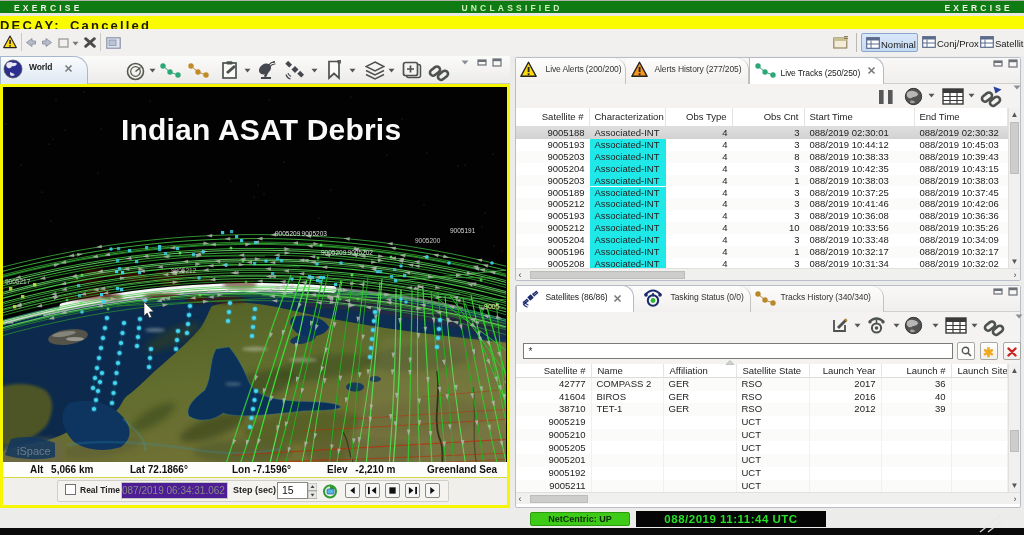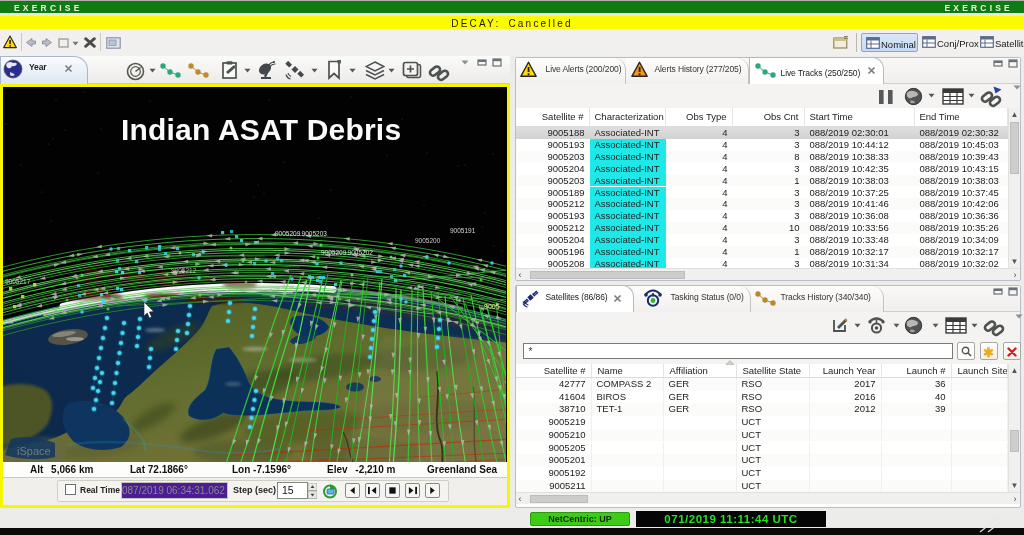--- a/index.html
+++ b/index.html
@@ -4,24 +4,25 @@
 body{width:1024px;height:535px;font-family:"Liberation Sans",sans-serif;background:#ececea;overflow:hidden;position:relative}
 .abs{position:absolute}
 .tabtxt{font-size:8.5px;letter-spacing:-0.1px;color:#333;white-space:nowrap}
 .cell{display:inline-block;vertical-align:top;font-size:9.5px;color:#222;white-space:nowrap;overflow:hidden;height:100%;line-height:inherit}
 .r{text-align:right;padding-right:5px}.l{text-align:left;padding-left:5px}
 </style></head><body>
 <div class="abs" style="left:0;top:0;width:1024px;height:15.5px;background:#e8e8e0">
 <div class="abs" style="left:0;top:0;width:1024px;height:1px;background:#b0b0a8"></div>
 <div class="abs" style="left:0;top:1px;width:1024px;height:12px;background:#0e7c12"></div>
 <div class="abs" style="left:14px;top:3px;font-size:8.5px;font-weight:bold;letter-spacing:3.2px;color:#f2f2ea">EXERCISE</div>
+<div class="abs" style="left:0;top:3px;width:1024px;text-align:center;font-size:8.5px;font-weight:bold;letter-spacing:3.2px;color:#cdeec0">UNCLASSIFIED</div>
 <div class="abs" style="right:11px;top:3px;font-size:8.5px;font-weight:bold;letter-spacing:3.2px;color:#f2f2ea">EXERCISE</div>
 </div>
 <div class="abs" style="left:0;top:15.5px;width:1024px;height:13px;background:#fbfb00">
-<div class="abs" style="left:0;top:2px;width:1024px;text-align:center;font-size:10px;font-weight:normal;letter-spacing:2.2px;color:#1c1c00">DECAY:  Cancelled</div>
+<div class="abs" style="left:0;top:2px;width:1024px;text-align:left;font-size:13px;font-weight:bold;letter-spacing:2.2px;color:#1c1c00">DECAY:  Cancelled</div>
 </div>
 <div class="abs" style="left:0;top:28.5px;width:1024px;height:27px;background:#f1f0ef"></div>
 <svg class="abs" style="left:3px;top:35px" width="14" height="14" viewBox="0 0 20 20">
 <polygon points="10,1.5 19,18 1,18" fill="#ffd90f" stroke="#222" stroke-width="1.6" stroke-linejoin="round"></polygon>
 <rect x="9" y="7" width="2.2" height="6" fill="#222"></rect>
     <rect x="9" y="14.5" width="2.2" height="2.2" fill="#222"></rect>
   </svg>
 <div class="abs" style="left:21px;top:33px;width:1px;height:18px;background:#c9c9c4"></div>
 <svg class="abs" style="left:24px;top:36px" width="30" height="13" viewBox="0 0 30 13">
 <path d="M8,2.5 L2.5,6.5 L8,10.5 L8,8 L11.5,8 L11.5,5 L8,5 Z" fill="#b8bcc8" stroke="#8a8fa0" stroke-width="0.9"></path>
@@ -76,21 +77,21 @@
   </div>
 <div class="abs" style="left:0;top:55.5px;width:510px;height:28px;background:linear-gradient(#fbfbfa,#ecebe9);border-bottom:1px solid #c9c9c4">
 <div class="abs" style="left:0;top:0;width:88px;height:28px;background:linear-gradient(#fafcfe,#dde7f2);border:1px solid #a8b8cc;border-bottom:none;border-radius:0 14px 0 0"></div>
 </div>
 <svg class="abs" style="left:3px;top:58.5px" width="20" height="20" viewBox="0 0 20 20">
 <circle cx="10" cy="10" r="9" fill="#2a2e8f"></circle>
 <path d="M4,4 q4,-2 6,0 q3,-1 4,1 q-2,3 -5,2 q-1,3 -4,2 q-3,-2 -1,-5 Z" fill="#e8e8f0"></path>
 <path d="M7,13 q3,1 5,3 q-3,2 -5,0 Z" fill="#d8d8e8"></path>
 <circle cx="10" cy="10" r="9" fill="none" stroke="#555" stroke-width="0.8"></circle>
   </svg>
-<span class="abs tabtxt" style="left:29px;top:62px;font-weight:bold;color:#222">Year</span>
+<span class="abs tabtxt" style="left:29px;top:62px;font-weight:bold;color:#222">World</span>
 <svg class="abs" style="left:64px;top:64px" width="9" height="9" viewBox="0 0 9 9">
     <path d="M1.5,1.5 L7.5,7.5 M7.5,1.5 L1.5,7.5" stroke="#7a7a7a" stroke-width="1.6"></path>
   </svg>
 <svg class="abs" style="left:126px;top:62px" width="19" height="19" viewBox="0 0 19 19">
 <circle cx="9.5" cy="9.5" r="8" fill="none" stroke="#55584f" stroke-width="1.6"></circle>
 <circle cx="9.5" cy="9.5" r="4.8" fill="none" stroke="#55584f" stroke-width="1.2"></circle>
 <path d="M9.5,9.5 L14.5,5.5" stroke="#55584f" stroke-width="1.6"></path>
   </svg>
 <svg class="abs" style="left:149px;top:68px" width="7" height="5" viewBox="0 0 7 5">
     <polygon points="0.5,0.8 6.5,0.8 3.5,4.5" fill="#555"></polygon>
@@ -1123,16 +1124,16 @@
 <span class="abs" style="left:2px;top:2px;font-size:8px;color:#555">▲</span>
 <div class="abs" style="left:1.5px;top:66px;width:9px;height:22px;background:#cdcdcb;border:1px solid #bdbdbb"></div>
 <span class="abs" style="left:2px;bottom:2px;font-size:8px;color:#555">▼</span>
   </div>
 <div class="abs" style="left:515.5px;top:492px;width:504px;height:12px;background:#f0f0ee;border-top:1px solid #e0e0de">
 <span class="abs" style="left:3px;top:0.5px;font-size:9px;color:#444">‹</span>
 <div class="abs" style="left:14px;top:1.5px;width:58px;height:8px;background:#cdcdcb;border:1px solid #bdbdbb"></div>
 <span class="abs" style="right:3px;top:0.5px;font-size:9px;color:#444">›</span>
   </div>
 <div class="abs" style="left:530px;top:511.5px;width:100px;height:14px;background:#3ecb17;border:1px solid #2a9a0e;border-radius:2px;text-align:center;font-size:9px;font-weight:bold;color:#0a2a0a;line-height:13px">NetCentric: UP</div>
-<div class="abs" style="left:636px;top:510.5px;width:190px;height:16px;background:#050505;text-align:center;font-size:11.5px;font-weight:bold;color:#25e025;line-height:16px;letter-spacing:0.5px">071/2019 11:11:44 UTC</div>
+<div class="abs" style="left:636px;top:510.5px;width:190px;height:16px;background:#050505;text-align:center;font-size:11.5px;font-weight:bold;color:#25e025;line-height:16px;letter-spacing:0.5px">088/2019 11:11:44 UTC</div>
 <div class="abs" style="left:0;top:527.5px;width:1024px;height:7.5px;background:#0a0a0a"></div>
 <svg class="abs" style="left:978px;top:514px" width="26" height="20" viewBox="0 0 26 20">
     <path d="M2,18 L22,2 M10,18 L24,7" stroke="#e8e8e8" stroke-width="1.5" opacity="0.9"></path>
   </svg>
 </body></html>

